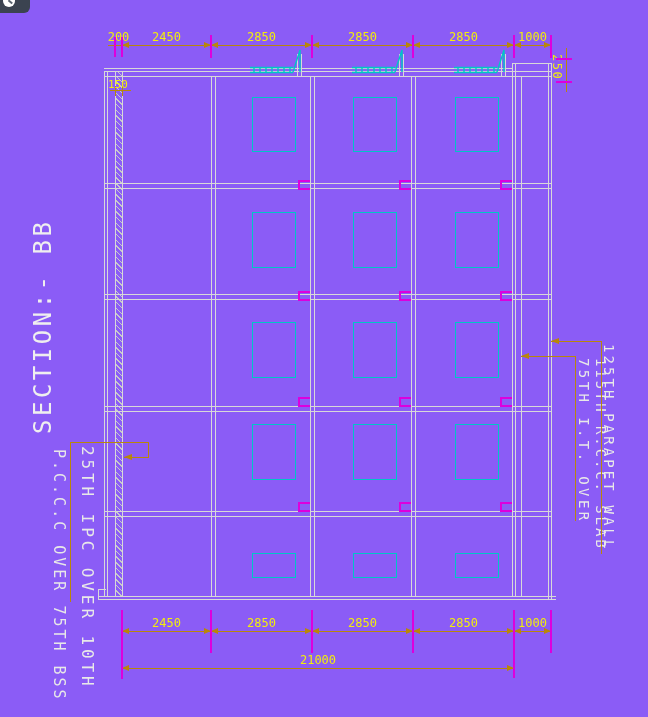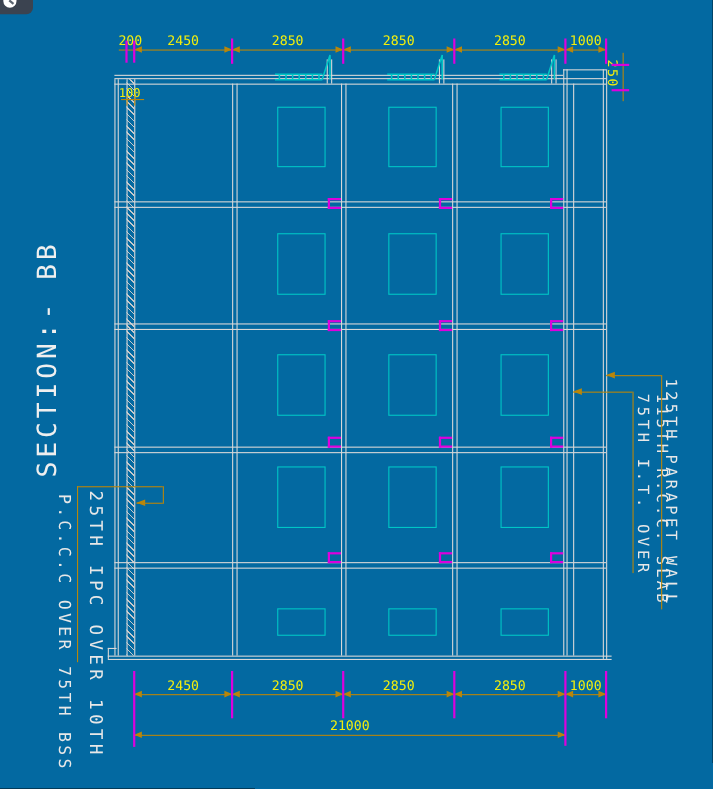--- a/index.html
+++ b/index.html
@@ -1,16 +1,16 @@
 <!DOCTYPE html>
 <html><head>
 <meta charset="utf-8">
 <style>
   html,body{margin:0;padding:0;background:#000;}
-  #canvas{position:relative;width:648px;height:717px;background:#0369a1;overflow:hidden;
+  #canvas{position:relative;width:648px;height:717px;background:#8b5cf6;overflow:hidden;
           font-family:"DejaVu Sans Mono",monospace;}
   
   .abs{position:absolute;}
   
   .vt{position:absolute;white-space:nowrap;color:#e8e8e8;transform-origin:0 0;
       font-family:"DejaVu Sans Mono",monospace;line-height:1.15;}
   .cw{transform:rotate(90deg);}   
   .ccw{transform:rotate(-90deg);} 
   
   .seg{position:absolute;height:0;border-top:1px solid #b8860b;}
@@ -163,21 +163,21 @@
   <div class="seg arr" style="left:312px;top:45px;width:101px;">
     <span class="lbl">2850</span>
     </div>
   <div class="seg arr" style="left:413px;top:45px;width:101px;">
     <span class="lbl">2850</span>
     </div>
   <div class="seg arr" style="left:514px;top:45px;width:37px;">
     <span class="lbl">1000</span>
     </div>
 
-  <span class="abs" style="left:108px;top:78px;color:#f2ee0c;font-size:11px;z-index:5;">100</span>
+  <span class="abs" style="left:108px;top:78px;color:#f2ee0c;font-size:11px;z-index:5;">150</span>
 
   <span class="vt cw" style="left:563px;top:54px;font-size:12px;letter-spacing:1.5px;color:#f2ee0c;">250</span>
 
   <div class="seg arr" style="left:122px;top:631px;width:89px;">
     <span class="lbl">2450</span>
     </div>
   <div class="seg arr" style="left:211px;top:631px;width:101px;">
     <span class="lbl">2850</span>
     </div>
   <div class="seg arr" style="left:312px;top:631px;width:101px;">

